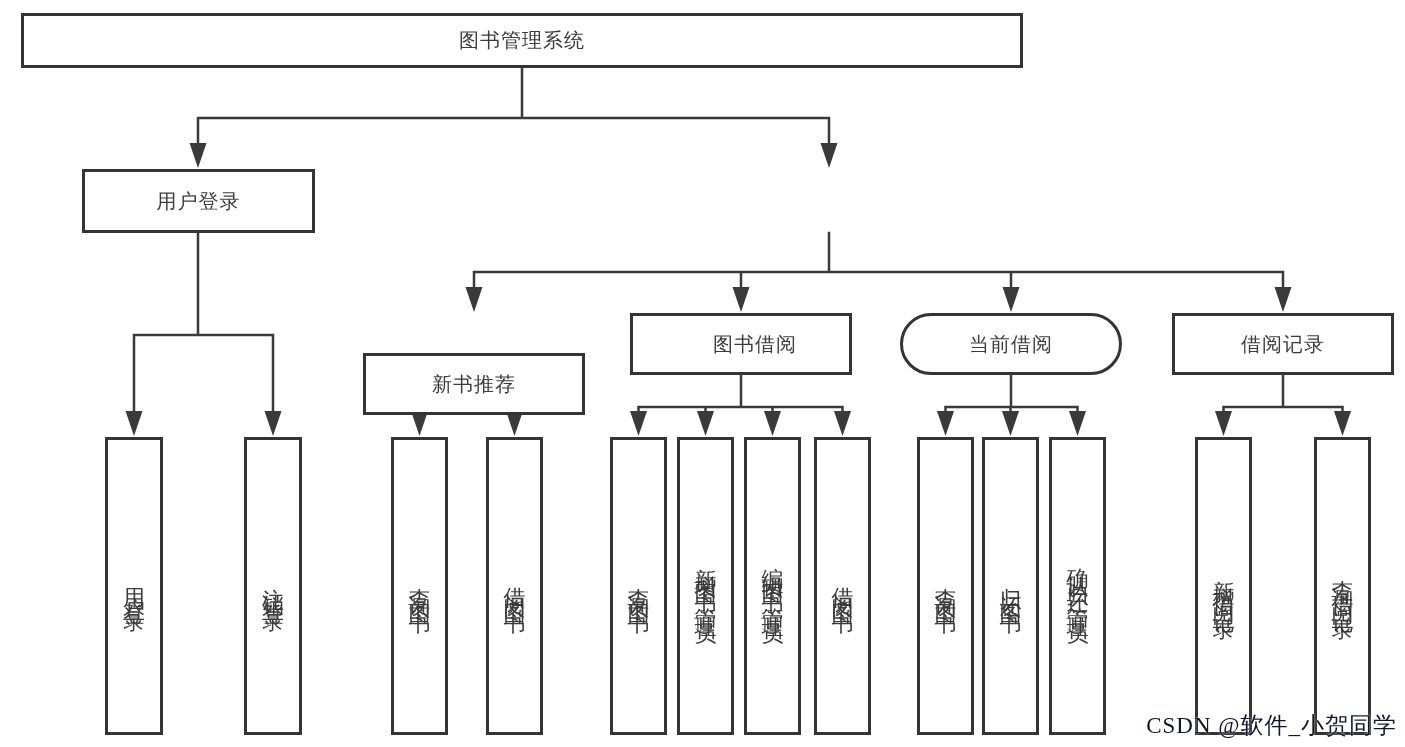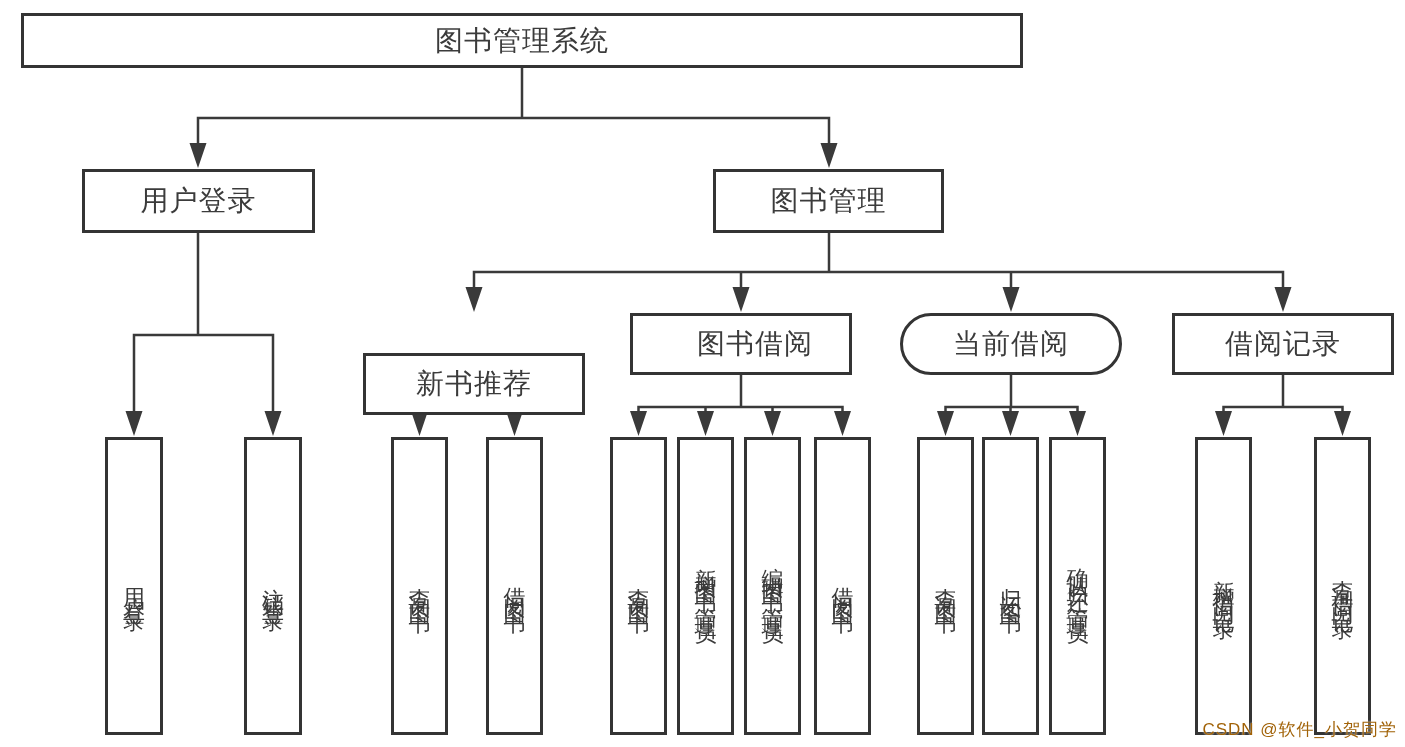--- a/index.html
+++ b/index.html
@@ -20,37 +20,38 @@
   .box {
     position: absolute;
     box-sizing: border-box;
     background: #ffffff;
     border: 3px solid #343434;
     display: flex;
     align-items: center;
     justify-content: center;
     text-align: center;
   }
-  .h { font-size: 28px; letter-spacing: 1px; text-align: right; }
+  .h { font-size: 20px; letter-spacing: 1px; text-align: right; }
   .v { font-size: 22px; }
   .v span {
     writing-mode: vertical-rl;
     text-orientation: mixed;
     letter-spacing: 8px;
     line-height: 1;
   }
   .watermark {
     position: absolute;
     right: 8px;
     bottom: 6px;
-    font-size: 17px;
+    font-size: 23px;
     letter-spacing: 1px;
-    color: #a16207;
+    color: #0f172a;
     text-shadow: 0 0 2px #ffffff;
     white-space: nowrap;
+    font-family: Liberation Serif, serif;
   }
 </style>
 </head>
 <body>
 
 <div class="stage">
 
   <svg class="wires" viewBox="0 0 1405 747" xmlns="http://www.w3.org/2000/svg">
     <path d="M522 68 V118
          M198 118 H829
@@ -102,21 +103,20 @@
          M937 411 L954 411 L945.5 436 Z
          M1002 411 L1019 411 L1010.5 436 Z
          M1069 411 L1086 411 L1077.5 436 Z
          M1215 411 L1232 411 L1223.5 436 Z
          M1334 411 L1351 411 L1342.5 436 Z" fill="#3a3a3a" stroke="none"></path>
   </svg>
 
   <div class="box h" style="left:21px; top:13px; width:1002px; height:55px;">图书管理系统</div>
 
   <div class="box h" style="left:82px; top:169px; width:233px; height:64px;">用户登录</div>
-  <div class="box h" style="left:713px; top:169px; width:231px; height:64px;">图书管理</div>
 
   <div class="box h" style="left:363px; top:313px; width:222px; height:62px;margin-top:40px;">新书推荐</div>
   <div class="box h" style="left:630px; top:313px; width:222px; height:62px;padding-left:28px;">图书借阅</div>
   <div class="box h" style="left:900px; top:313px; width:222px; height:62px;border-radius:31px;">当前借阅</div>
   <div class="box h" style="left:1172px; top:313px; width:222px; height:62px;">借阅记录</div>
 
   <div class="box v" style="left:105px; top:437px; width:58px; height:298px;">
     <span>用户登录</span>
   </div>
   <div class="box v" style="left:244px; top:437px; width:58px; height:298px;">

